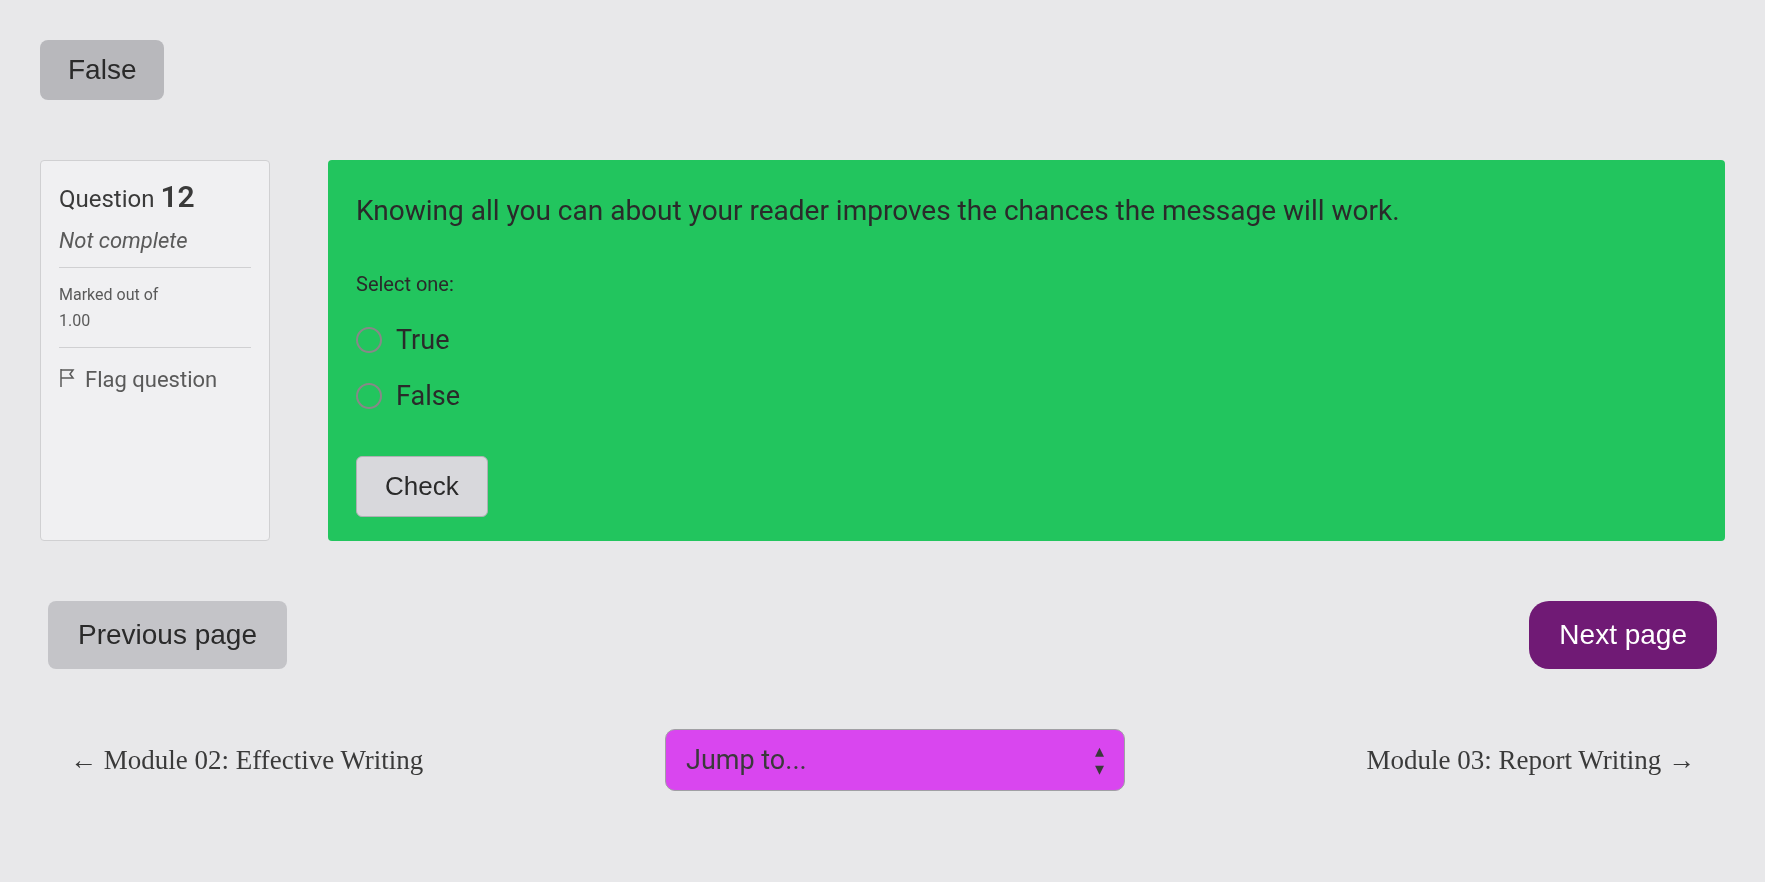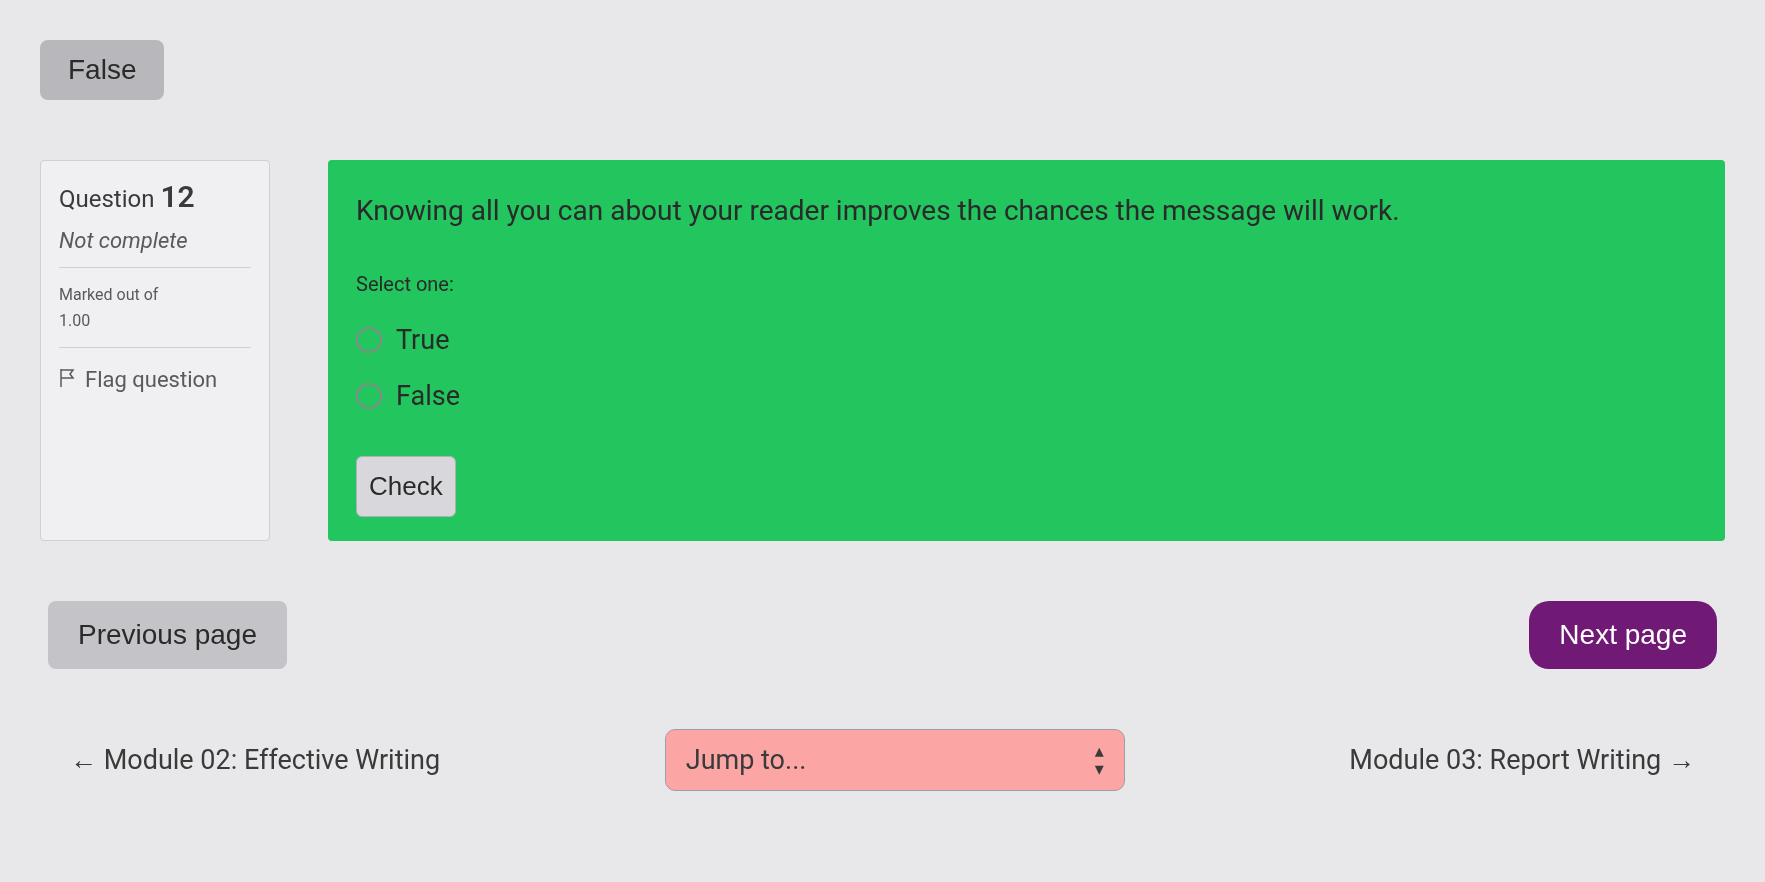--- a/index.html
+++ b/index.html
@@ -111,21 +111,21 @@
       flex-shrink: 0;
     }
     .option .opt-label {
       font-size: 27px;
       color: #2a2a2a;
     }
     .check-button {
       background: #d8d8dc;
       border: 1px solid #b0b0b4;
       border-radius: 6px;
-      padding: 14px 12px;
+      padding: 14px 28px;
       font-size: 26px;
       color: #2a2a2a;
       cursor: pointer;
       margin-top: 20px;
     }
     .pagination {
       display: flex;
       justify-content: space-between;
       align-items: center;
       margin-top: 60px;
@@ -153,28 +153,29 @@
       display: flex;
       justify-content: space-between;
       align-items: center;
       margin-top: 60px;
       padding: 0 30px 20px 30px;
     }
     .footer-link {
       font-size: 27px;
       color: #3a3a3a;
       cursor: pointer;
+      font-family: Liberation Serif, serif;
     }
     .jump-select {
       border: 1px solid #a0a0a4;
       border-radius: 10px;
       padding: 12px 20px;
       font-size: 27px;
       color: #3a3a3a;
-      background: #fca5a5;
+      background: #d946ef;
       min-width: 460px;
       display: flex;
       justify-content: space-between;
       align-items: center;
       cursor: pointer;
     }
     .jump-select .caret {
       font-size: 18px;
       line-height: 1;
     }

